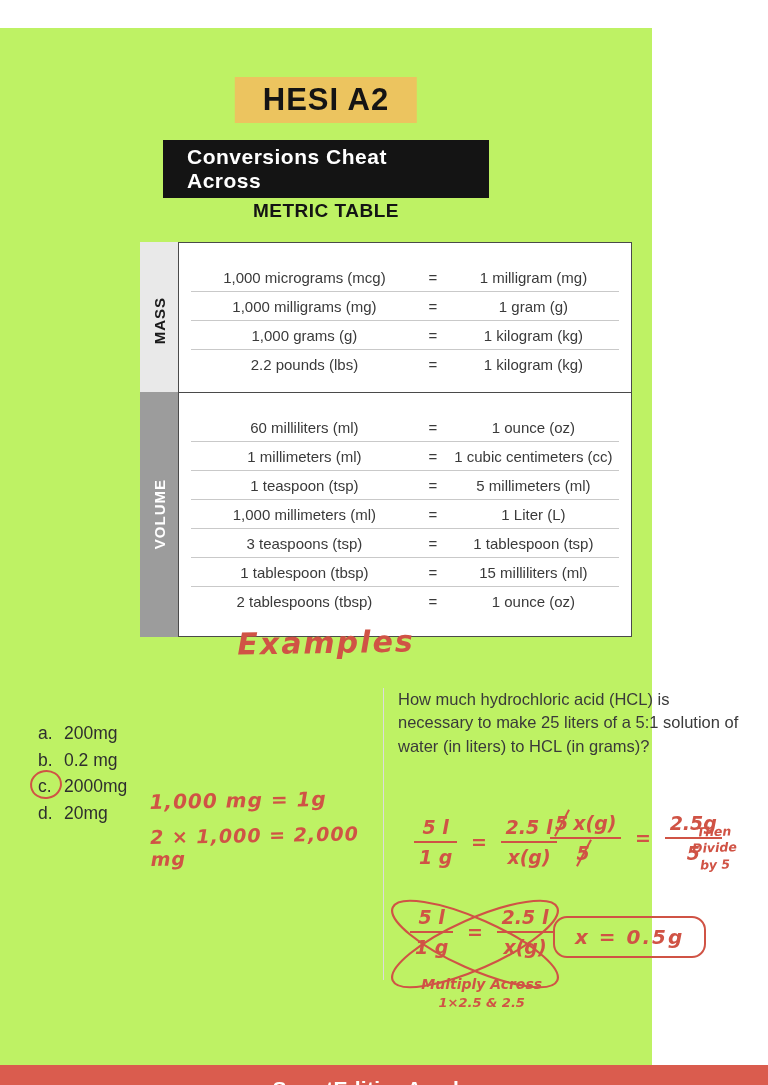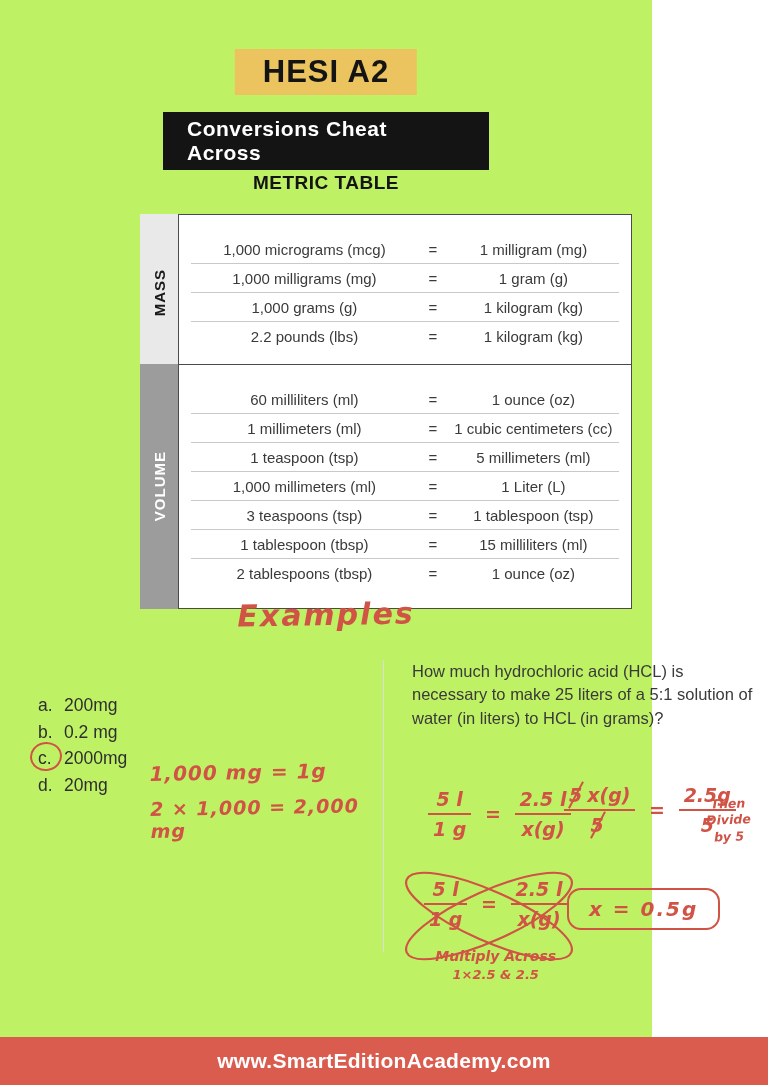--- a/index.html
+++ b/index.html
@@ -41,21 +41,21 @@
   .cell-right{flex:1;text-align:center;}
 
   
   .examples-heading{position:absolute;top:597px;left:0;width:100%;text-align:center;
     color:var(--red);font-size:30px;font-weight:bold;font-style:italic;
     letter-spacing:2px;transform:rotate(-1deg);}
   .col-divider{position:absolute;left:383px;top:660px;width:1px;height:292px;background:#dcdcdc;}
 
   .example-col{position:absolute;top:660px;}
   .col-left{left:38px;width:335px;}
-  .col-right{left:412px;width:345px;}
+  .col-right{left:398px;width:345px;margin-top:28px;}
   .question{font-size:16.5px;line-height:1.42;color:var(--text);}
 
   .choices{margin-top:32px;font-size:17.5px;color:#2e2e2e;line-height:1.52;}
   .choice{display:flex;}
   .choice .letter{width:26px;position:relative;}
   .choice.selected .letter::before{content:"";position:absolute;left:-8px;top:-3px;
     width:28px;height:25px;border:2px solid var(--red);border-radius:50%;
     transform:rotate(-10deg);}
 
   .hand{color:var(--red);font-style:italic;font-weight:bold;font-family:"DejaVu Sans",sans-serif;}

